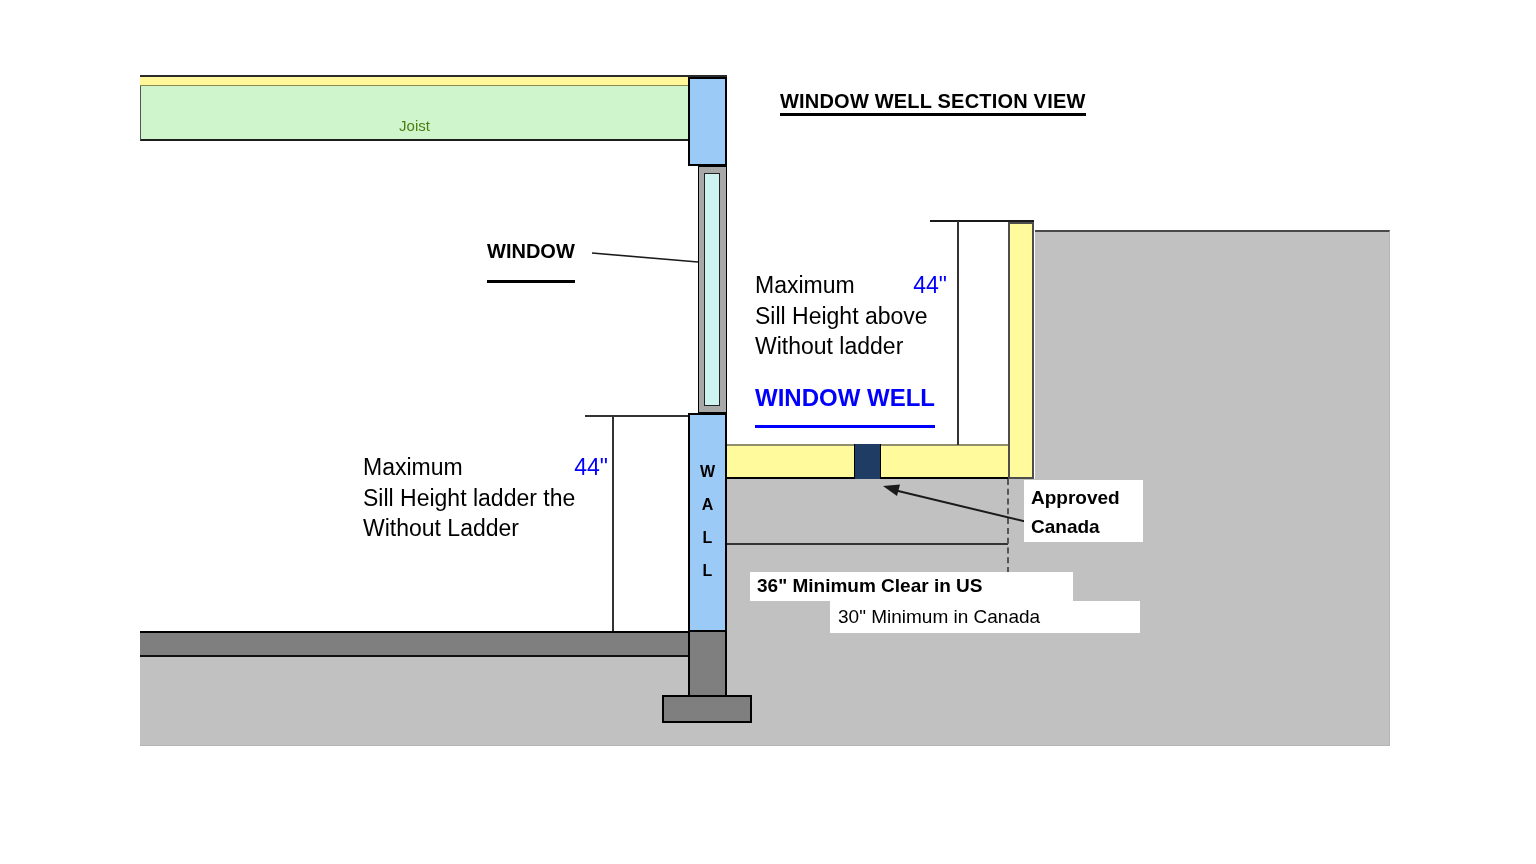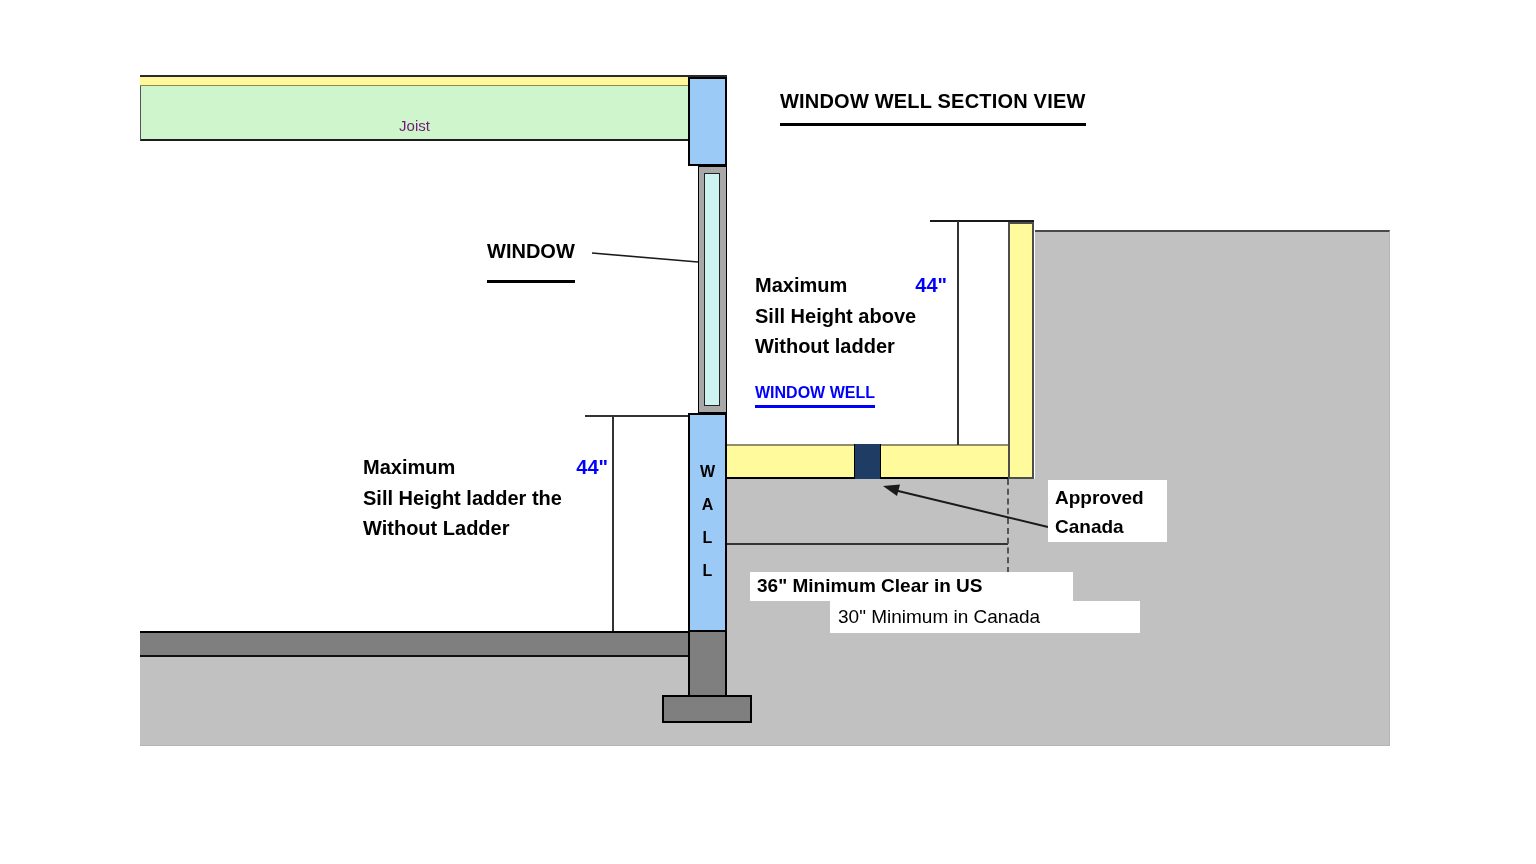--- a/index.html
+++ b/index.html
@@ -21,21 +21,21 @@
 
   .slab    { left:140px; top:631px; width:550px; height:26px; border-top:2px solid #000; border-bottom:2px solid #101010; }
   .stem    { left:688px; top:631px; width:39px;  height:66px; border-left:2px solid #000; border-right:2px solid #000; }
   .footing { left:662px; top:695px; width:90px;  height:28px; border:2px solid #000; }
 
   .topline  { left:140px; top:75px; width:587px; height:2px; background:#2a2a2a; }
   .subfloor { left:140px; top:77px; width:548px; height:9px; background:var(--subfloor_yellow); border-bottom:1px solid #8a8a4a; }
   .joist-band { left:140px; top:86px; width:548px; height:55px; background:var(--joist_green);
                 border-bottom:2px solid #1d1d1d; border-left:1px solid #555;
                 display:flex; align-items:flex-end; justify-content:center; padding-bottom:5px;
-                font-size:15px; color:#701a75; }
+                font-size:15px; color:#4d7c0f; }
 
   .wall-top  { left:688px; top:77px;  width:39px; height:89px;  border:2px solid #000; }
   .wall-main { left:688px; top:413px; width:39px; height:219px; border:2px solid #000; }
   .wall-letters { position:absolute; left:0; top:40px; width:100%;
                   display:flex; flex-direction:column; align-items:center;
                   font-weight:bold; font-size:16px; line-height:33px; color:#000; }
 
   .window-frame { left:698px; top:166px; width:29px; height:247px; background:var(--frame_gray); border:1px solid #000; }
   .window-glass { position:absolute; left:5px; top:6px; width:16px; height:233px;
                   background:var(--glass_cyan); border:1px solid #222; }
@@ -47,31 +47,31 @@
 
   .cap-line       { left:930px; top:220px; width:104px; height:2px; background:#1a1a1a; }
   .dim-vert-right { left:957px; top:221px; width:2px; height:224px; background:#333; }
   .dim-horiz-left { left:585px; top:415px; width:103px; height:2px; background:#333; }
   .dim-vert-left  { left:612px; top:416px; width:2px; height:215px; background:#333; }
   .dim36-line     { left:727px; top:543px; width:281px; height:2px; background:#333; }
   .dim36-dashed   { left:1007px; top:479px; width:0; height:94px; border-left:2px dashed #555; }
 
   
   .title { left:780px; top:90px; font-size:20px; font-weight:bold; color:#000;
-           border-bottom:3px solid #000; padding-bottom:10px; letter-spacing:0.2px; }
+           border-bottom:3px solid #000; padding-bottom:0; letter-spacing:0.2px; }
   .window-label { left:487px; top:240px; font-size:20px; font-weight:bold; color:#000;
                   border-bottom:3px solid #000; padding-bottom:17px; }
-  .sill-block { font-size:20px; font-weight:bold; color:#000; line-height:30.5px; }
+  .sill-block { font-size:23px; font-weight:normal; color:#000; line-height:30.5px; }
   .sill-right { left:755px; top:270px; width:192px; }
   .sill-left  { left:363px; top:452px; width:245px; }
   .sill-row   { display:flex; justify-content:space-between; }
   .blue-val   { color:var(--accent_blue); }
-  .well-label { left:755px; top:384px; font-size:16px; font-weight:bold; color:var(--accent_blue);
-                border-bottom:3px solid var(--accent_blue); padding-bottom:3px; }
-  .drain-label { left:1048px; top:480px; width:119px; height:62px; background:#fff;
+  .well-label { left:755px; top:384px; font-size:24px; font-weight:bold; color:var(--accent_blue);
+                border-bottom:3px solid var(--accent_blue); padding-bottom:13px; }
+  .drain-label { left:1024px; top:480px; width:119px; height:62px; background:#fff;
                  font-size:19px; font-weight:bold; line-height:29px; padding:3px 0 0 7px; color:#000; }
   .us-box  { left:750px; top:572px; width:323px; height:29px; background:#fff;
              font-size:19px; font-weight:bold; color:#000; padding:3px 0 0 7px; }
   .ca-box  { left:830px; top:601px; width:310px; height:32px; background:#fff;
              font-size:19px; color:#000; padding:5px 0 0 8px; }
 
   svg.overlay { position:absolute; left:0; top:0; width:1536px; height:864px; pointer-events:none; }
 </style>
 </head>
 <body>

